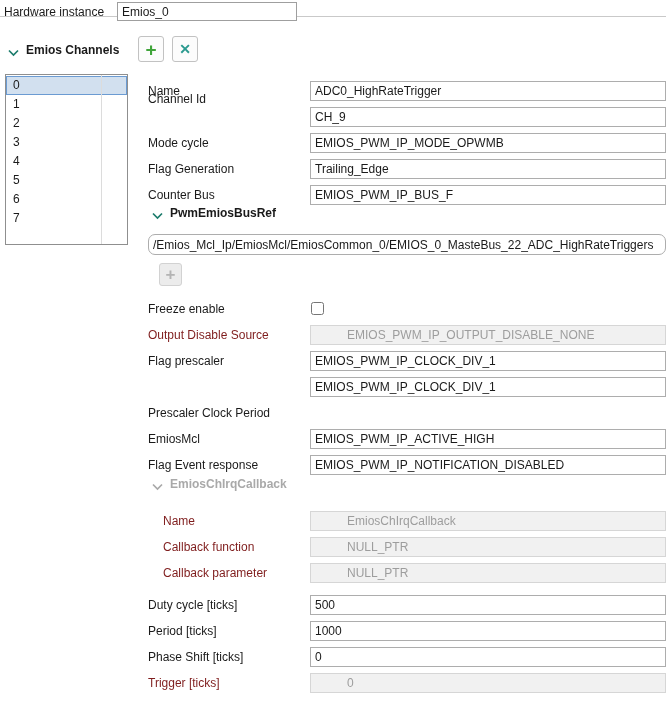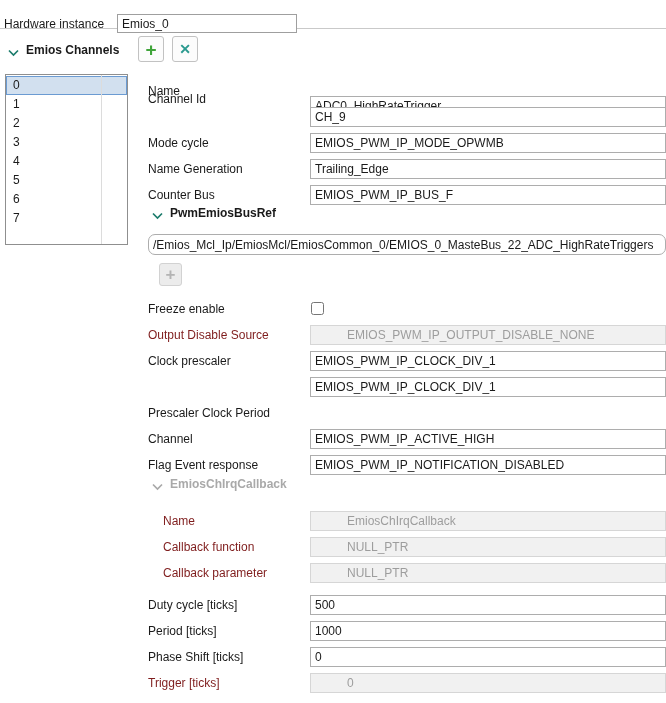--- a/index.html
+++ b/index.html
@@ -3,21 +3,21 @@
 <meta charset="utf-8">
 <style>
   * { box-sizing: border-box; margin: 0; padding: 0; }
   html,body { background:#ffffff; }
   body { font-family:"Liberation Sans", sans-serif; }
   .app {
     position:relative; width:666px; height:703px; background:#fff;
     overflow:hidden; font-size:12px; color:#1a1a1a;
   }
   
-  .topbar { position:absolute; left:0; top:12px; right:0; height:17px; background:#fff; border-bottom:1px solid #c9c9c9; }
+  .topbar { position:absolute; left:0; top:0; right:0; height:17px; background:#fff; border-bottom:1px solid #c9c9c9; }
   .topbar-label { position:absolute; left:4px; top:5px; white-space:nowrap; }
   .topbar-input {
     position:absolute; left:117px; top:2px; width:180px; height:19px;
     border:1px solid #9f9f9f; padding:0 4px; font:inherit; color:#1a1a1a; background:#fff;
   }
   
   .sec-head { position:absolute; display:flex; align-items:center; gap:7px; cursor:default; }
   .sec-title { font-weight:bold; white-space:nowrap; }
   .sec-title.dis { color:#a9a9a9; }
   .chev { display:inline-block; width:11px; height:8px; }
@@ -78,29 +78,29 @@
     <div class="list-item">2</div>
     <div class="list-item">3</div>
     <div class="list-item">4</div>
     <div class="list-item">5</div>
     <div class="list-item">6</div>
     <div class="list-item">7</div>
     <div class="list-sep"></div>
   </div>
 
   <span class="lbl" style="top:81px;">Name</span>
-  <input class="fld" style="top: 81px; margin-top: 15px;" type="text" value="ADC0_HighRateTrigger">
+  <input class="fld" style="top: 81px;" type="text" value="ADC0_HighRateTrigger">
 
   <span class="lbl" style="top:89px;">Channel Id</span>
   <input class="fld" style="top: 107px;" type="text" value="CH_9">
 
   <span class="lbl" style="top:133px;">Mode cycle</span>
   <input class="fld" style="top: 133px;" type="text" value="EMIOS_PWM_IP_MODE_OPWMB">
 
-  <span class="lbl" style="top:159px;">Name Generation</span>
+  <span class="lbl" style="top:159px;">Flag Generation</span>
   <input class="fld" style="top: 159px;" type="text" value="Trailing_Edge">
 
   <span class="lbl" style="top:185px;">Counter Bus</span>
   <input class="fld" style="top: 185px;" type="text" value="EMIOS_PWM_IP_BUS_F">
 
   <div class="sec-head" style="left:152px; top:206px;">
     <span class="chev">
       <svg width="11" height="8" viewBox="0 0 11 8">
           <polyline points="1,1.5 5.5,6 10,1.5" fill="none" stroke="#1c7c6c" stroke-width="1.7"></polyline>
         </svg>
@@ -109,28 +109,28 @@
   </div>
   <input class="fld wide" style="top: 234px;" type="text" value="/Emios_Mcl_Ip/EmiosMcl/EmiosCommon_0/EMIOS_0_MasteBus_22_ADC_HighRateTriggers">
   <button class="tool-btn add-grey" style="left:159px; top:263px;">+</button>
 
   <span class="lbl" style="top:299px;">Freeze enable</span>
   <input class="chk" style="top: 302px;" type="checkbox">
 
   <span class="lbl dis" style="top:325px;">Output Disable Source</span>
   <input class="fld dis" style="top: 325px;" type="text" disabled="" value="EMIOS_PWM_IP_OUTPUT_DISABLE_NONE">
 
-  <span class="lbl" style="top:351px;">Clock prescaler</span>
+  <span class="lbl" style="top:351px;">Flag prescaler</span>
   <input class="fld" style="top: 351px;" type="text" value="EMIOS_PWM_IP_CLOCK_DIV_1">
 
   <input class="fld" style="top: 377px;" type="text" value="EMIOS_PWM_IP_CLOCK_DIV_1">
 
   <span class="lbl" style="top:403px;">Prescaler Clock Period</span>
 
-  <span class="lbl" style="top:429px;">Channel</span>
+  <span class="lbl" style="top:429px;">EmiosMcl</span>
   <input class="fld" style="top: 429px;" type="text" value="EMIOS_PWM_IP_ACTIVE_HIGH">
 
   <span class="lbl" style="top:455px;">Flag Event response</span>
   <input class="fld" style="top: 455px;" type="text" value="EMIOS_PWM_IP_NOTIFICATION_DISABLED">
 
   <div class="sec-head" style="left:152px; top:477px;">
     <span class="chev">
       <svg width="11" height="8" viewBox="0 0 11 8">
           <polyline points="1,1.5 5.5,6 10,1.5" fill="none" stroke="#a9a9a9" stroke-width="1.7"></polyline>
         </svg>

